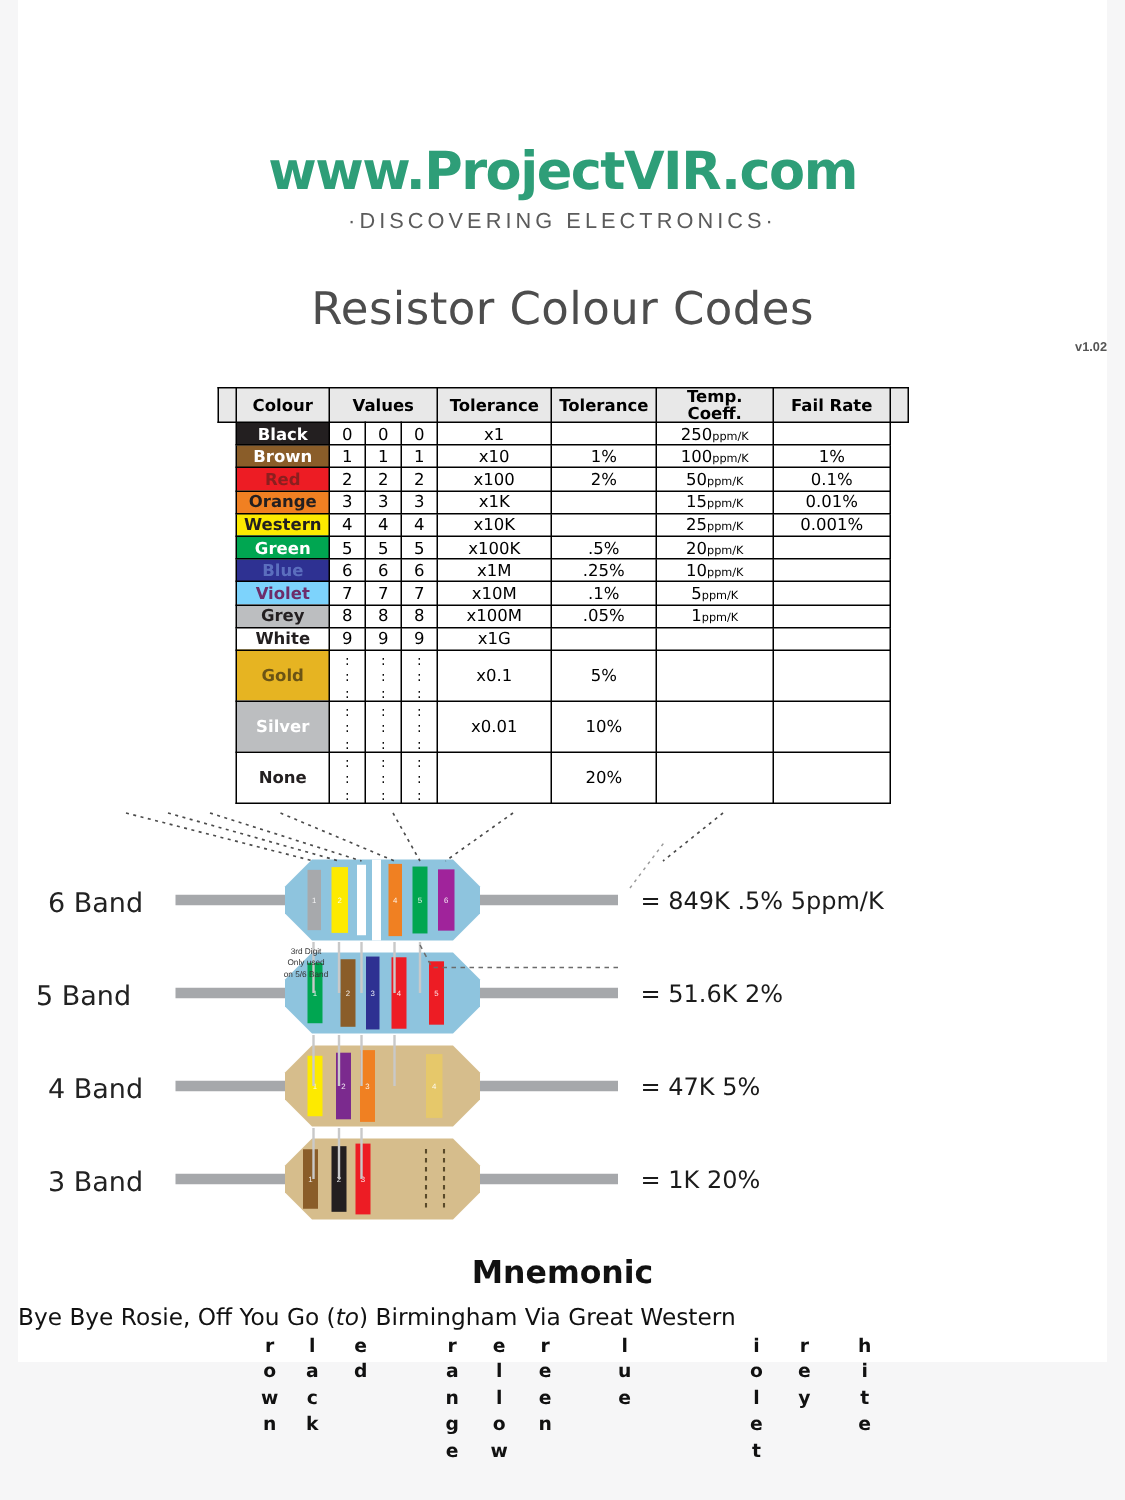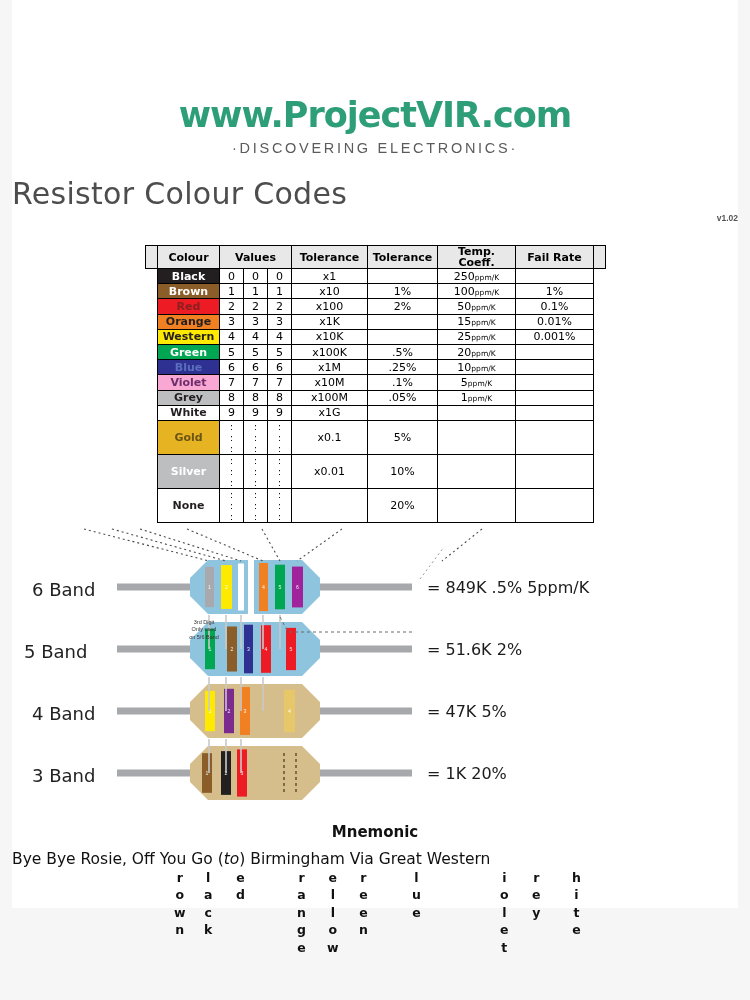--- a/index.html
+++ b/index.html
@@ -23,21 +23,21 @@
     font-size: 35px; font-weight: bold;
     color: #2e9e78; letter-spacing: -1px;
     line-height: 1;
   }
   .logo-sub {
     font-family: "Liberation Sans", sans-serif;
     font-size: 14.5px; color: #5b5b5b;
     letter-spacing: 2.7px; margin-top: 7px;
   }
   .title {
-    text-align: left; margin-top: 20px;
+    text-align: center; margin-top: 33px;
     font-family: "DejaVu Sans", sans-serif;
     font-size: 30px; color: #4d4d4d; font-weight: normal;
     letter-spacing: 0.3px;
   }
   .version {
     text-align: right; font-size: 8.5px; color: #555;
     font-weight: bold; margin-top: 2px; padding-left: 200px;
   }
 
   
@@ -76,21 +76,21 @@
     font-family: "DejaVu Sans", sans-serif; white-space: nowrap;
   }
   .note3 {
     position: absolute; font-size: 5.5px; color: #333; text-align: center;
     line-height: 1.35; width: 80px;
   }
 
   
   .mnem-title {
     text-align: center; font-family: "DejaVu Sans", sans-serif;
-    font-size: 15px; font-weight: bold; color: #111; margin-top: 6px;
+    font-size: 21px; font-weight: bold; color: #111; margin-top: 6px;
   }
   .mnem-line {
     text-align: left; font-family: "DejaVu Sans", sans-serif;
     font-size: 15.5px; color: #111; margin-top: 9px;
   }
   .mnem-line i { font-style: italic; }
   .mnem-cols { position: relative; height: 110px; margin-top: 1px; }
   .mcol {
     position: absolute; top: 0; text-align: center;
     font-family: "DejaVu Sans", sans-serif; font-size: 12.5px;
@@ -214,21 +214,21 @@
             <td class="val">6</td>
             <td class="val">6</td>
             <td class="mult">x1M</td>
             <td>.25%</td>
             <td class="ppm">10<sub>ppm/K</sub></td>
             <td></td>
             <td class="noborder"></td>
           </tr>
           <tr>
             <td class="noborder"></td>
-            <td class="colour-cell" style="background:#f9a8d4;color:#6d2d6a">Violet</td>
+            <td class="colour-cell" style="background:#7dd3fc;color:#6d2d6a">Violet</td>
             <td class="val">7</td>
             <td class="val">7</td>
             <td class="val">7</td>
             <td class="mult">x10M</td>
             <td>.1%</td>
             <td class="ppm">5<sub>ppm/K</sub></td>
             <td></td>
             <td class="noborder"></td>
           </tr>
           <tr>

